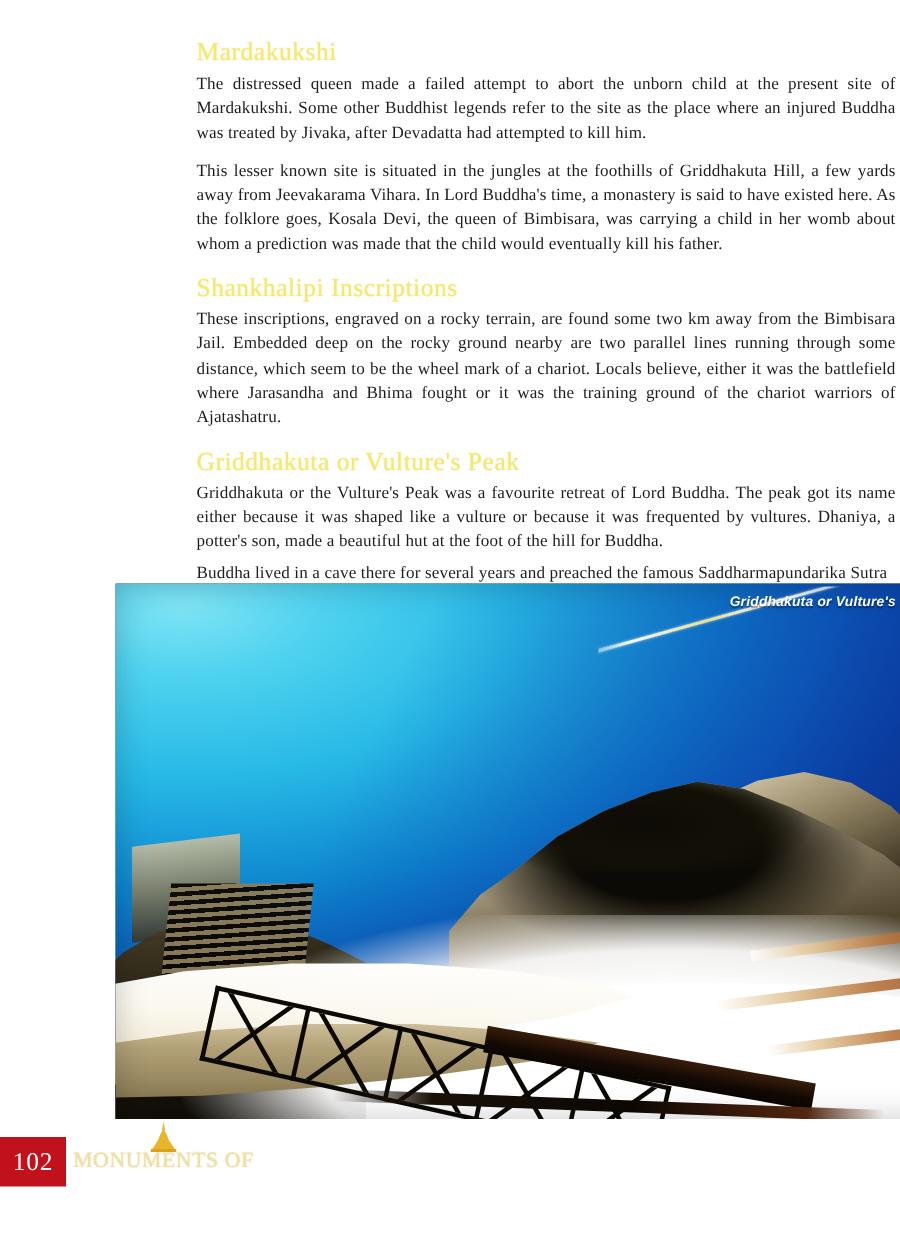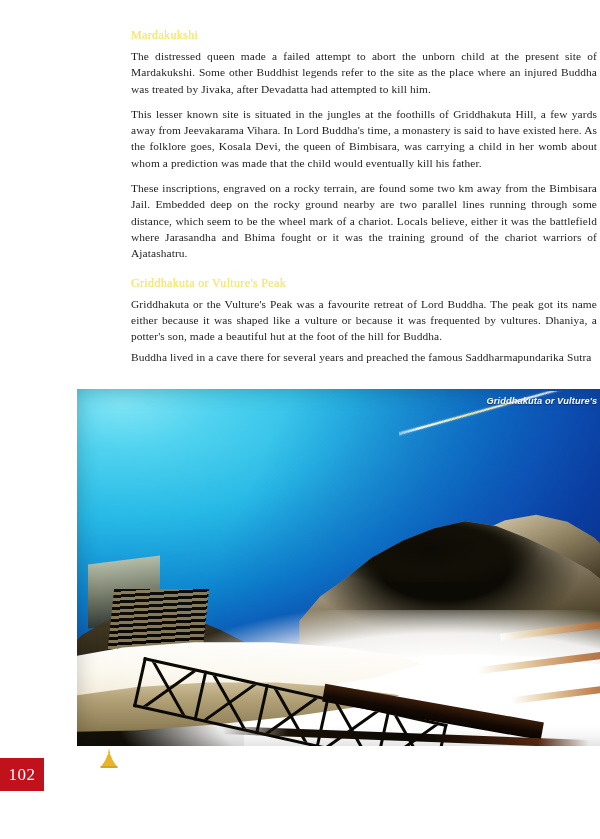--- a/index.html
+++ b/index.html
@@ -31,21 +31,21 @@
     line-height: 16.3px;
     text-align: justify;
     text-justify: inter-word;
     color: #1d1d1d;
     letter-spacing: 0.1px;
   }
   .para.tight { margin-bottom: 5px; }
 
   .section-heading {
     margin: 14px 0 6px 0;
-    font-size: 12px;
+    font-size: 17px;
     line-height: 14px;
     font-weight: 400;
     color: #f6e96a;
     letter-spacing: 0.35px;
     text-shadow: 0 0 1px rgba(230,200,70,0.55);
   }
   .section-heading.first { margin-top: 20px; }
 
   
   .photo-frame {
@@ -378,20 +378,21 @@
 </head>
 <body>
 
 <div class="text-column">
 
 
   <h2 class="section-heading first">Mardakukshi</h2>
   <p class="para">The distressed queen made a failed attempt to abort the unborn child at the present site of Mardakukshi. Some other Buddhist legends refer to the site as the place where an injured Buddha was treated by Jivaka, after Devadatta had attempted to kill him.</p>
   <p class="para">This lesser known site is situated in the jungles at the foothills of Griddhakuta Hill, a few yards away from Jeevakarama Vihara. In Lord Buddha's time, a monastery is said to have existed here. As the folklore goes, Kosala Devi, the queen of Bimbisara, was carrying a child in her womb about whom a prediction was made that the child would eventually kill his father.</p>
 
+  <h2 class="section-heading">Shankhalipi Inscriptions</h2>
   <p class="para">These inscriptions, engraved on a rocky terrain, are found some two km away from the Bimbisara Jail. Embedded deep on the rocky ground nearby are two parallel lines running through some distance, which seem to be the wheel mark of a chariot. Locals believe, either it was the battlefield where Jarasandha and Bhima fought or it was the training ground of the chariot warriors of Ajatashatru.</p>
 
   <h2 class="section-heading">Griddhakuta or Vulture's Peak</h2>
   <p class="para tight">Griddhakuta or the Vulture's Peak was a favourite retreat of Lord Buddha. The peak got its name either because it was shaped like a vulture or because it was frequented by vultures. Dhaniya, a potter's son, made a beautiful hut at the foot of the hill for Buddha.</p>
   <p class="para">Buddha lived in a cave there for several years and preached the famous Saddharmapundarika Sutra</p>
 
 </div>
 
 <figure class="photo-frame" aria-label="Rocky summit of Vulture's Peak under a deep blue sky with a stone walkway and iron railing">
 
@@ -441,13 +442,14 @@
   <div class="photo-vignette"></div>
 </figure>
 
 <div class="page-number-box">102</div>
 
 <div class="footer-logo">
   <svg class="stupa" viewBox="0 0 18 20" xmlns="http://www.w3.org/2000/svg">
     <path d="M9 0 L10 5 L9.6 5.6 L11 8 L12.6 12 L14.5 15 L16.5 18 L1.5 18 L3.5 15 L5.4 12 L7 8 L8.4 5.6 L8 5 Z" fill="#e8b429"></path>
     <rect x="0.5" y="18" width="17" height="2" fill="#d8a31f"></rect>
   </svg>
+  <div class="logo-line1">MONUMENTS OF</div>
 </div>
 
 </body></html>

